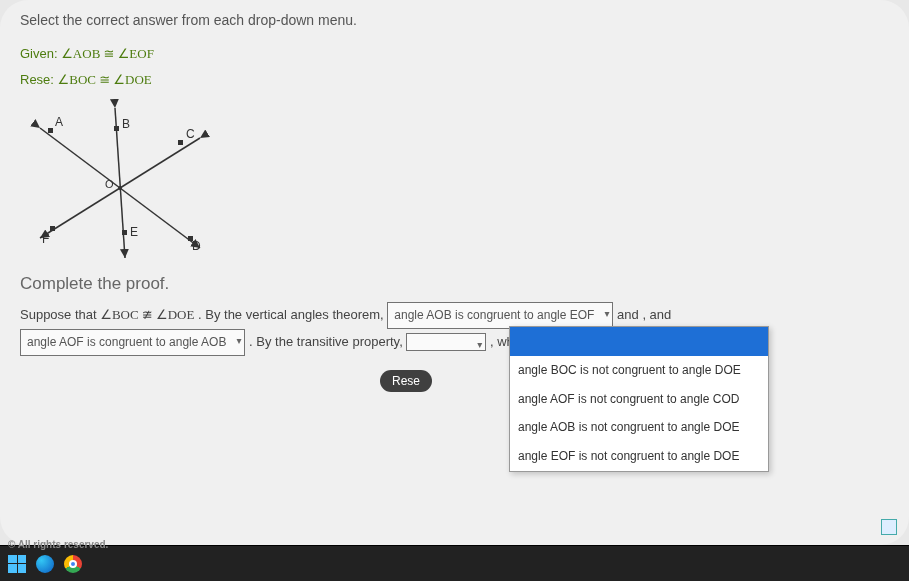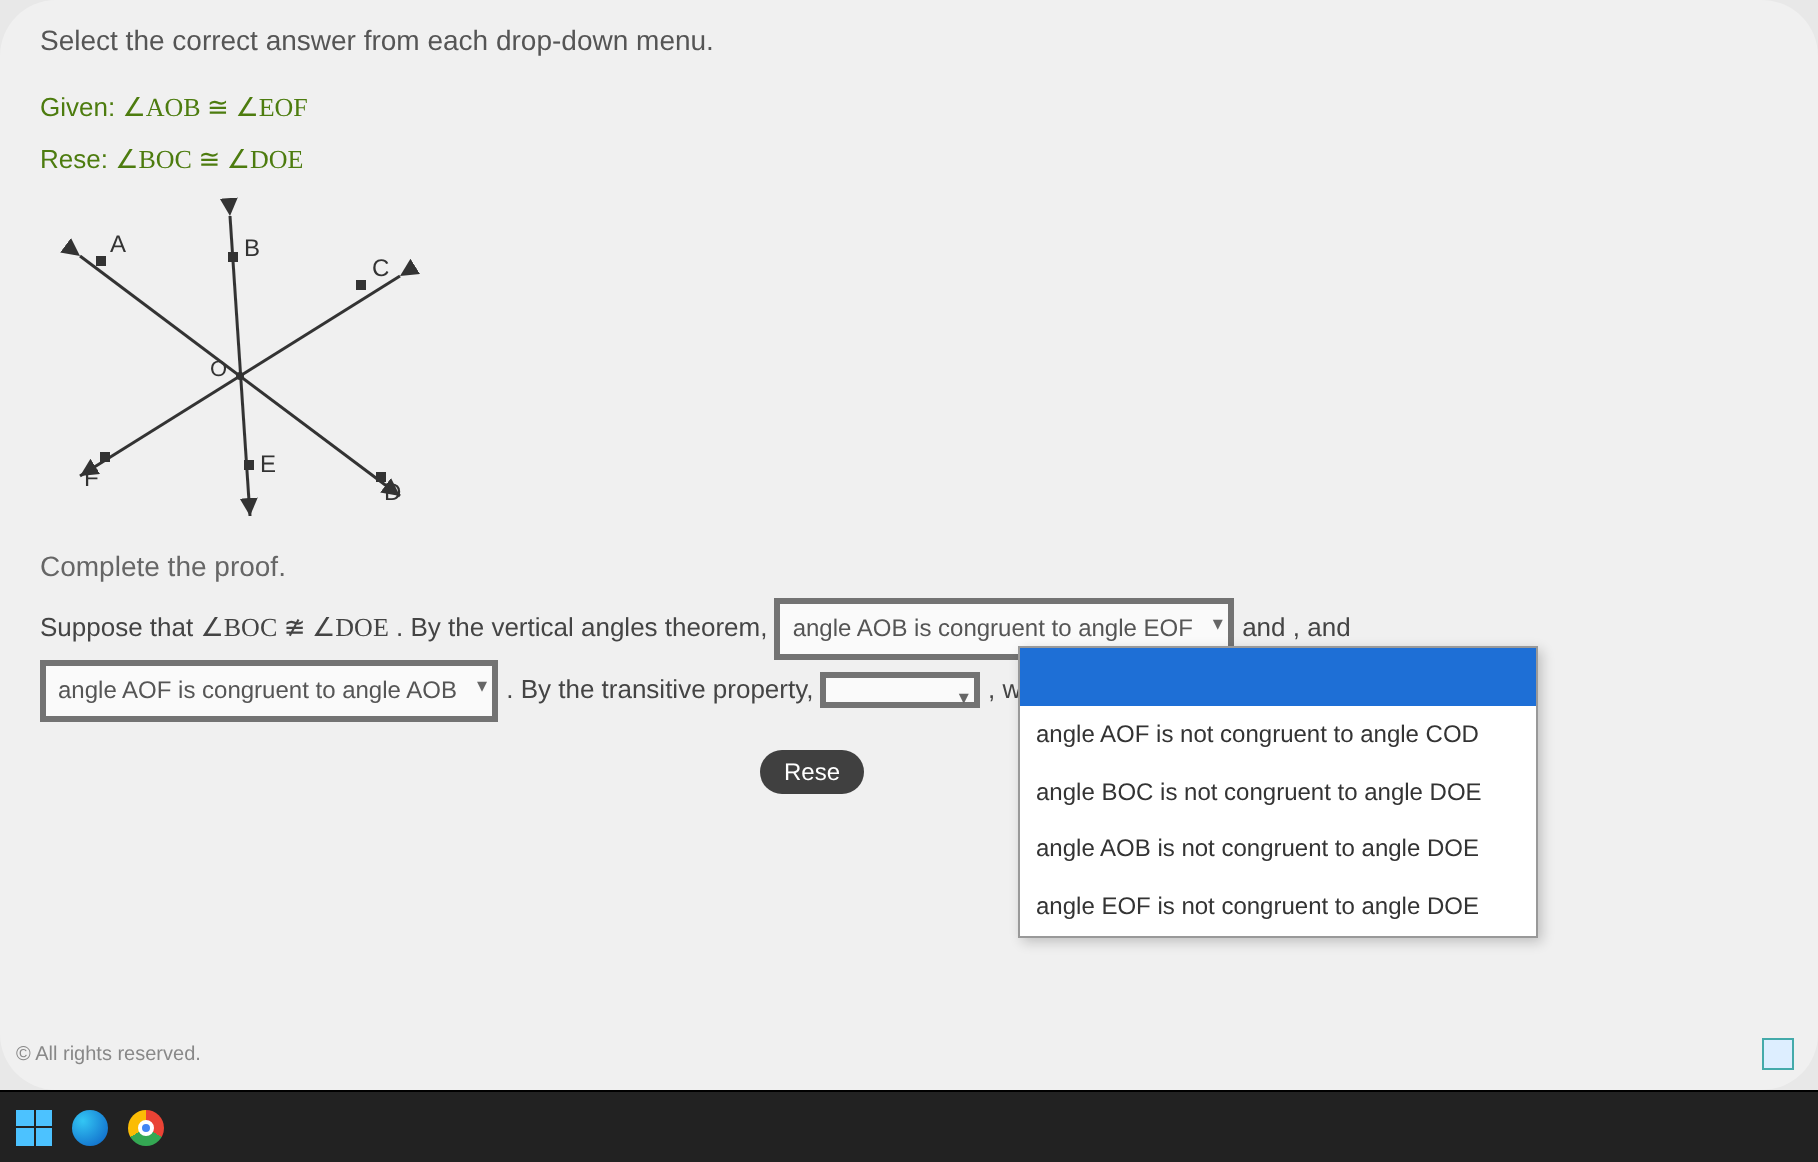--- a/index.html
+++ b/index.html
@@ -32,33 +32,33 @@
     }
     .given-prove .label { display: inline-block; }
     .math { font-family: 'Times New Roman', serif; }
     .diagram {
       margin: 8px 0 12px 0;
     }
     .proof-area {
       margin-top: 6px;
     }
     .proof-label {
-      font-size: 14px;
+      font-size: 17px;
       color: #666;
       margin-bottom: 8px;
     }
     .proof-line {
       font-size: 13px;
       color: #444;
       line-height: 1.9;
       position: relative;
     }
     .dd {
       display: inline-block;
-      border: 3px solid #737373;
+      border: 1px solid #737373;
       background: #fafafa;
       padding: 1px 18px 1px 6px;
       font-size: 12px;
       color: #555;
       position: relative;
       min-width: 80px;
       min-height: 18px;
       vertical-align: middle;
     }
     .dd::after {
@@ -131,24 +131,25 @@
       border: 2px solid #fff;
       border-radius: 50%;
     }
     .taskbar .edge {
       width: 18px; height: 18px;
       border-radius: 50%;
       background: radial-gradient(circle at 30% 30%, #33c6f4, #0b5fc4);
     }
     .footer-left {
       position: absolute;
-      bottom: 48px;
+      bottom: 31px;
       left: 8px;
       font-size: 10px;
       color: #888;
+      font-weight: bold;
     }
     .right-icon {
       position: absolute;
       bottom: 46px;
       right: 12px;
       width: 16px;
       height: 16px;
       border: 1px solid #4aa;
       background: #def;
     }
@@ -213,22 +214,22 @@
       <span> , and</span>
       <br>
       <span class="dd"><span>angle AOF is congruent to angle AOB</span></span>
       <span>. By the transitive property, </span>
       <span class="dd"><span></span></span>
       <span> , which contradicts the g</span>
 
       
       <div class="dropdown-panel">
         <div class="opt selected">&nbsp;</div>
+        <div class="opt">angle BOC is not congruent to angle DOE</div>
         <div class="opt">angle AOF is not congruent to angle COD</div>
-        <div class="opt">angle BOC is not congruent to angle DOE</div>
         <div class="opt">angle AOB is not congruent to angle DOE</div>
         <div class="opt">angle EOF is not congruent to angle DOE</div>
       </div>
     </div>
 
     <button class="reset-btn"><span>Rese</span></button>
   </div>
 
 </div>
 

